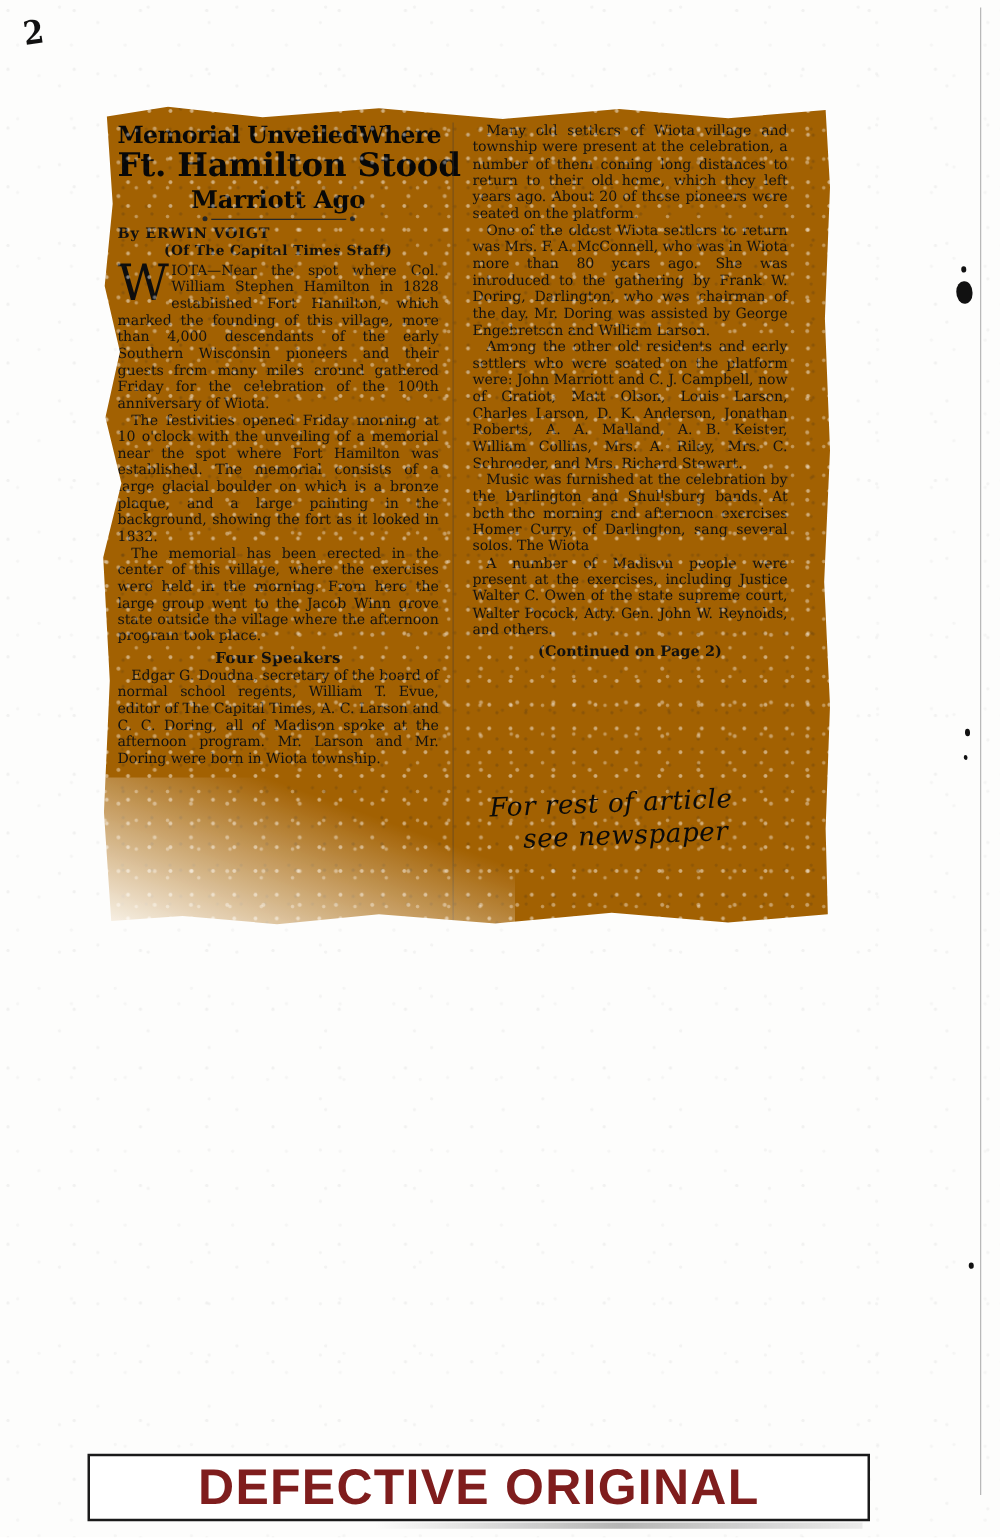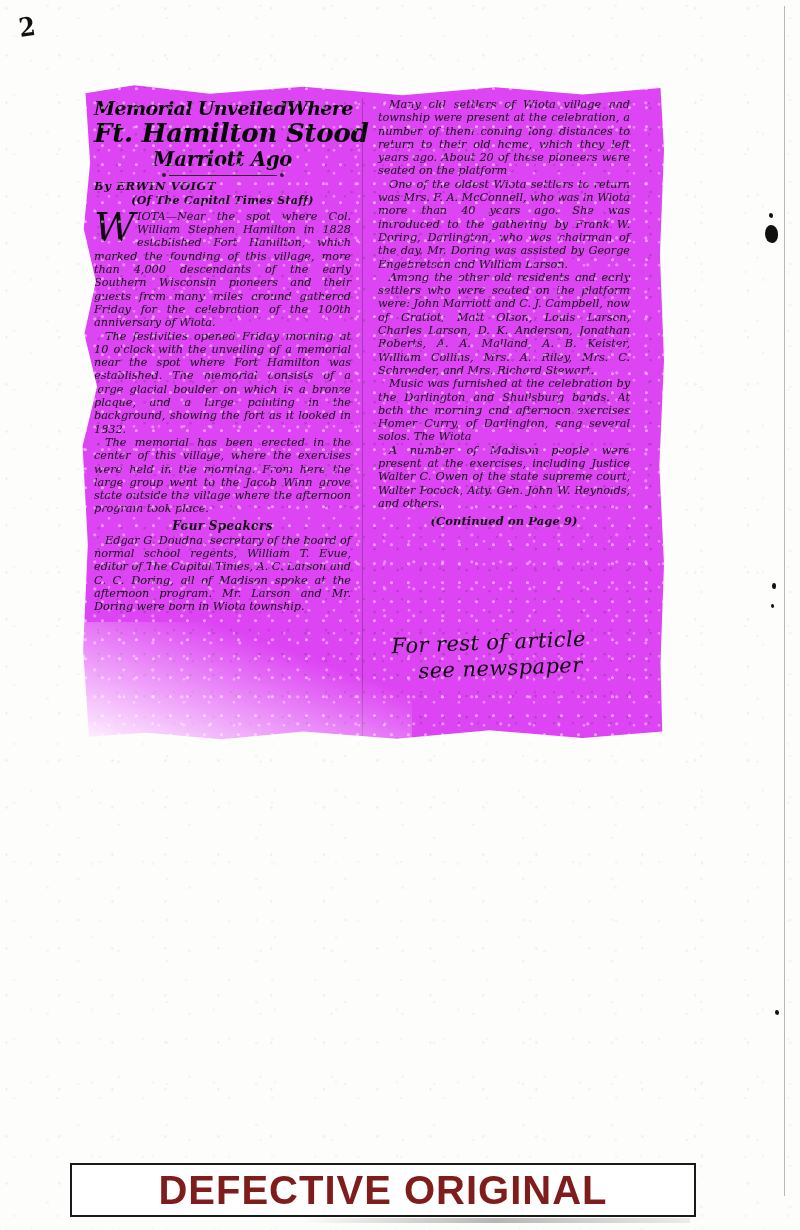--- a/index.html
+++ b/index.html
@@ -58,33 +58,32 @@
     letter-spacing: -1px;
   }
 
   
   .clipping {
     position: absolute;
     left: 82px;
     top: 84px;
     width: 582px;
     height: 658px;
-    background: #d946ef;
+    background: #a16207;
     color: #141414;
     box-shadow: 0 0 0 0 rgba(0,0,0,0);
     
     clip-path: polygon(
       0.6% 1.4%,  9% 0.2%, 22% 1.5%, 38% 0.4%, 55% 1.7%, 71% 0.5%, 86% 1.6%, 99.4% 0.6%,
       100% 10%, 99.3% 26%, 100% 42%, 99.2% 58%, 100% 73%, 99.4% 88%, 99.7% 98.4%,
       86% 99.4%, 70% 98.2%, 54% 99.5%, 38% 98.4%, 24% 99.6%, 11% 98.6%, 1.2% 99.2%,
       0.2% 86%, 1.0% 70%, 0.1% 55%,
       2.6% 46%, 0.4% 38%, 2.4% 30%, 0.3% 22%, 1.4% 12%
     );
     filter: contrast(1.04);
-    font-style: italic;
   }
   .clipping-grain {
     position: absolute;
     inset: 0;
     pointer-events: none;
     opacity: .85;
     background-image:
       radial-gradient(circle at 20% 25%, rgba(255,255,255,.55) 0 1.1px, transparent 1.9px),
       radial-gradient(circle at 72% 15%, rgba(40,40,40,.22) 0 .9px, transparent 1.7px),
       radial-gradient(circle at 44% 70%, rgba(255,255,255,.45) 0 1.1px, transparent 2px),
@@ -314,26 +313,26 @@
         <div class="subhead">Four Speakers</div>
 
         <div class="body-text">
           <p>Edgar G. Doudna, secretary of the board of normal school regents, William T. Evue, editor of The Capital Times, A. C. Larson and C. C. Doring, all of Madison spoke at the afternoon program. Mr. Larson and Mr. Doring were born in Wiota township.</p>
         </div>
       </div>
 
       <div class="col col-right">
         <div class="body-text">
           <p>Many old settlers of Wiota village and township were present at the celebration, a number of them coming long distances to return to their old home, which they left years ago. About 20 of these pioneers were seated on the platform.</p>
-          <p>One of the oldest Wiota settlers to return was Mrs. F. A. McConnell, who was in Wiota more than 40 years ago. She was introduced to the gathering by Frank W. Doring, Darlington, who was chairman of the day. Mr. Doring was assisted by George Engebretson and William Larson.</p>
+          <p>One of the oldest Wiota settlers to return was Mrs. F. A. McConnell, who was in Wiota more than 80 years ago. She was introduced to the gathering by Frank W. Doring, Darlington, who was chairman of the day. Mr. Doring was assisted by George Engebretson and William Larson.</p>
           <p>Among the other old residents and early settlers who were seated on the platform were: John Marriott and C. J. Campbell, now of Gratiot; Matt Olson, Louis Larson, Charles Larson, D. K. Anderson, Jonathan Roberts, A. A. Malland, A. B. Keister, William Collins, Mrs. A. Riley, Mrs. C. Schroeder, and Mrs. Richard Stewart.</p>
           <p>Music was furnished at the celebration by the Darlington and Shullsburg bands. At both the morning and afternoon exercises Homer Curry, of Darlington, sang several solos. The Wiota</p>
           <p>A number of Madison people were present at the exercises, including Justice Walter C. Owen of the state supreme court, Walter Pocock, Atty. Gen. John W. Reynolds, and others.</p>
         </div>
-        <div class="continued">(Continued on Page 9)</div>
+        <div class="continued">(Continued on Page 2)</div>
       </div>
 
     </div>
     <div class="clipping-grain"></div>
     <div class="clipping-fade"></div>
   </div>
 
   <div class="handwriting">
     <span>For rest of article</span>
     <span class="hw-2">see newspaper</span>

